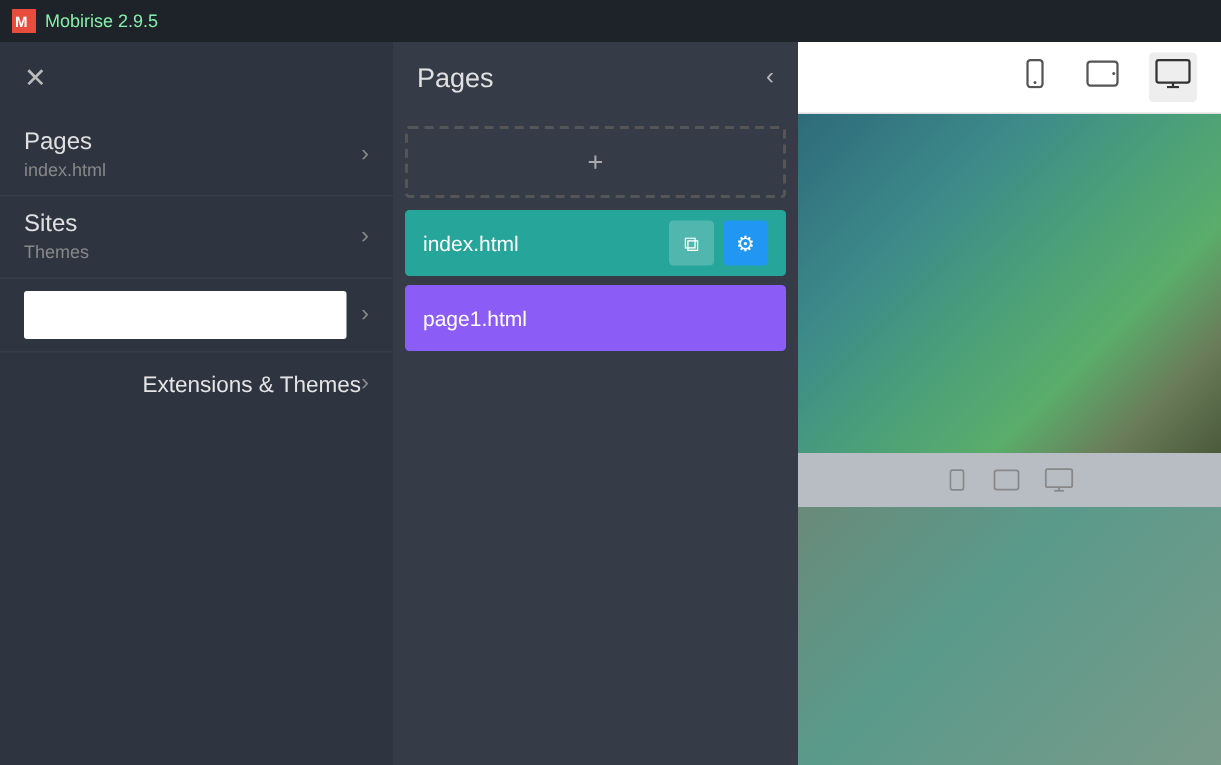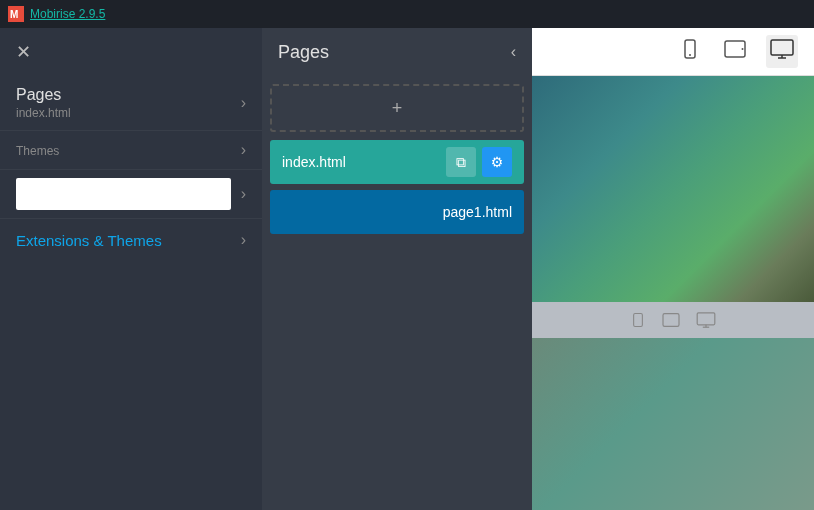--- a/index.html
+++ b/index.html
@@ -8,21 +8,21 @@
     
     .titlebar {
       height: 28px;
       background: #1e2229;
       display: flex;
       align-items: center;
       padding: 0 8px;
       gap: 6px;
     }
     .titlebar-icon { width: 16px; height: 16px; }
-    .titlebar-title { color: #14b8a6; font-size: 12px; text-decoration: underline; }
+    .titlebar-title { color: #86efac; font-size: 12px; }
 
     
     .main { display: flex; height: calc(510px - 28px); }
 
     
     .sidebar {
       width: 262px;
       background: #2e3440;
       flex-shrink: 0;
       display: flex;
@@ -83,21 +83,21 @@
       border: none;
       cursor: pointer;
     }
 
     .extensions-item {
       display: flex;
       align-items: center;
       padding: 12px 16px;
       cursor: pointer;
     }
-    .extensions-item-title { color: #0ea5e9; font-size: 15px; flex: 1; }
+    .extensions-item-title { color: #e5e5e5; font-size: 15px; flex: 1; text-align: right; }
 
     
     .pages-panel {
       width: 270px;
       background: #363c47;
       flex-shrink: 0;
       display: flex;
       flex-direction: column;
     }
 
@@ -131,21 +131,21 @@
     .page-item {
       display: flex;
       align-items: center;
       padding: 0 12px;
       height: 44px;
       border-radius: 3px;
       margin-bottom: 6px;
       cursor: pointer;
     }
     .page-item.active { background: #26a69a; }
-    .page-item:not(.active) { background: #0369a1; text-align: right; }
+    .page-item:not(.active) { background: #8b5cf6; }
     .page-item-name { flex: 1; color: #fff; font-size: 14px; }
     .page-item-actions { display: flex; gap: 6px; }
 
     .page-action-btn {
       width: 30px;
       height: 30px;
       border: none;
       border-radius: 3px;
       cursor: pointer;
       display: flex;
@@ -241,20 +241,21 @@
     <div class="sidebar-item">
       <div class="sidebar-item-text">
         <div class="sidebar-item-title">Pages</div>
         <div class="sidebar-item-sub">index.html</div>
       </div>
       <span class="sidebar-chevron">›</span>
     </div>
 
     <div class="sidebar-item">
       <div class="sidebar-item-text">
+        <div class="sidebar-item-title">Sites</div>
         <div class="sidebar-item-sub">Themes</div>
       </div>
       <span class="sidebar-chevron">›</span>
     </div>
 
     <div class="sidebar-search">
       <input type="text" placeholder="" style="">
       <button class="chevron-btn">›</button>
     </div>
 

